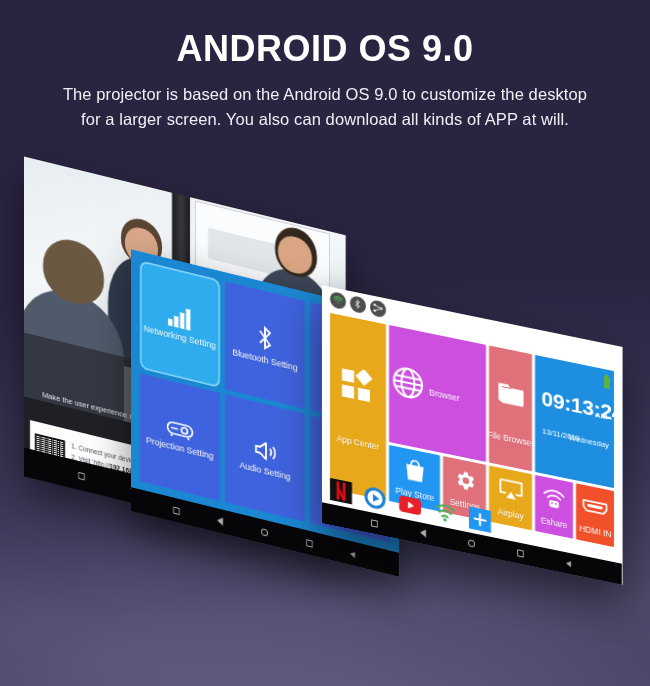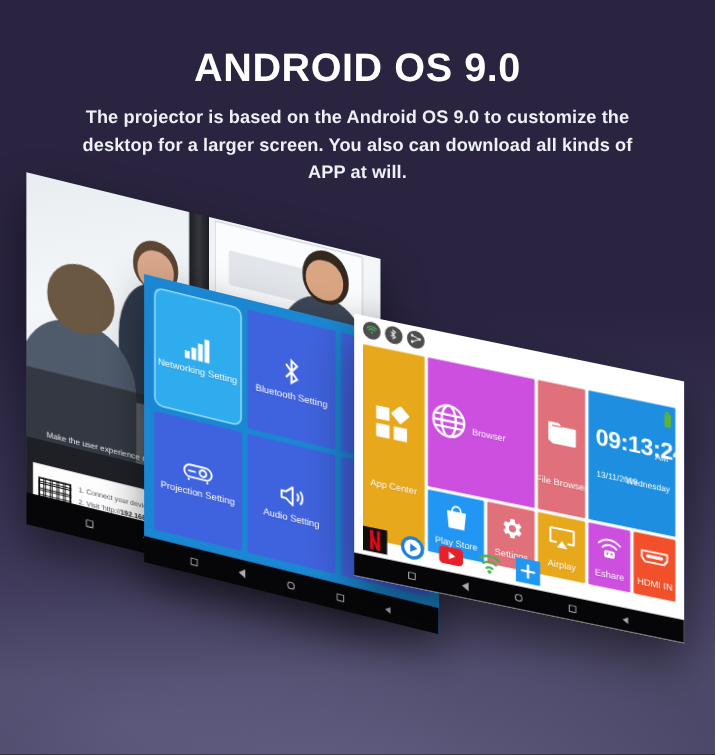--- a/index.html
+++ b/index.html
@@ -11,27 +11,27 @@
   }
   
   #bg {
     position:absolute; inset:0;
     background:
       radial-gradient(ellipse 520px 230px at 52% 108%, rgba(120,118,155,0.55) 0%, rgba(120,118,155,0) 70%),
       radial-gradient(ellipse 420px 170px at 18% 96%, rgba(108,106,145,0.35) 0%, rgba(108,106,145,0) 72%),
       linear-gradient(178deg,#2a2440 0%,#2a2441 42%,#3b3656 70%,#4e4a6b 88%,#4a4667 100%);
   }
   
-  #header { position:absolute; top:16px; left:0; width:650px; text-align:center; z-index:30; }
+  #header { position:absolute; top:3px; left:0; width:650px; text-align:center; z-index:30; }
   #title {
     font-size:36px; font-weight:bold; color:#ffffff; letter-spacing:0.5px;
     margin-top:28px; line-height:1;
   }
   #subtitle {
-    font-size:16.5px; font-weight:bold; color:#eef0f6; line-height:1.52;
+    font-size:16.5px; font-weight:normal; color:#eef0f6; line-height:1.52;
     margin-top:15px; padding:0 62px; letter-spacing:0.1px;
   }
   
   .screen { position:absolute; transform-style:preserve-3d; }
   .screen-inner { position:relative; width:100%; height:100%; overflow:hidden; }
   
   #screen1 {
     left:24px; top:196px; width:322px; height:320px;
     transform: matrix(1, 0.245, 0, 1, 0, 0);
     z-index:10;

